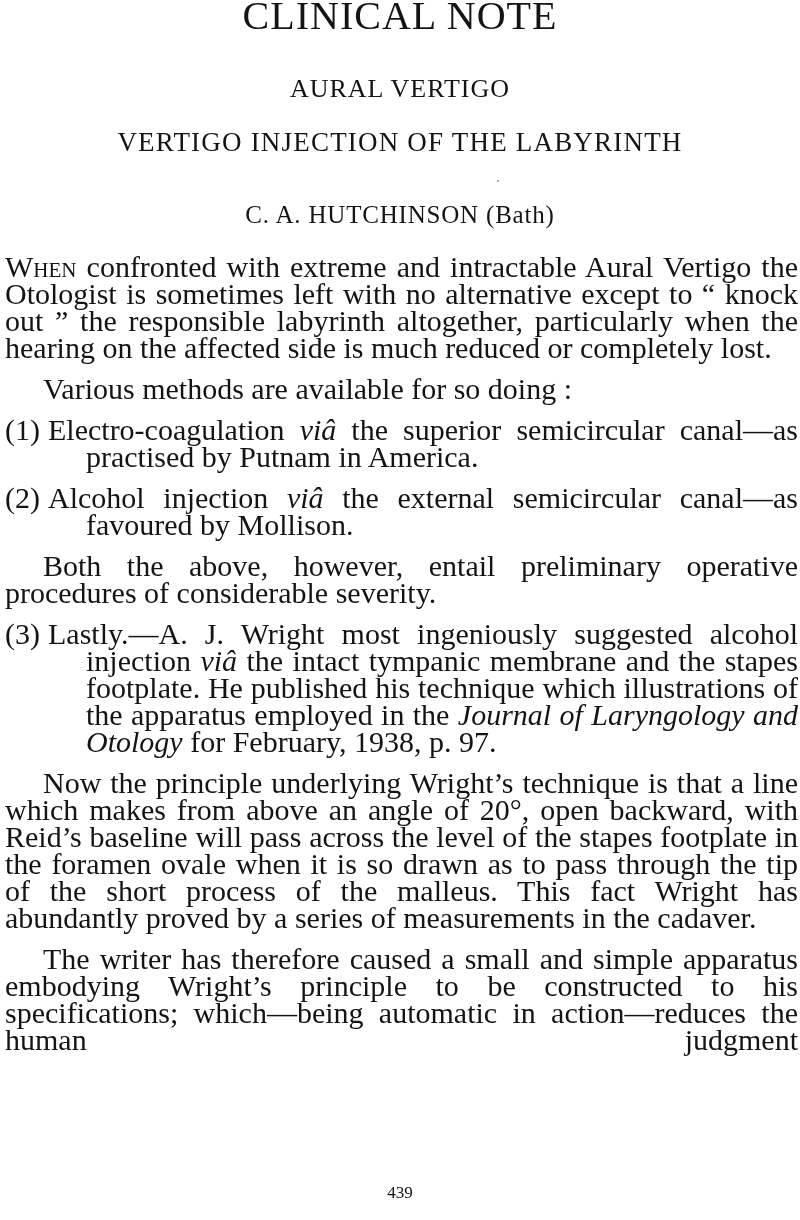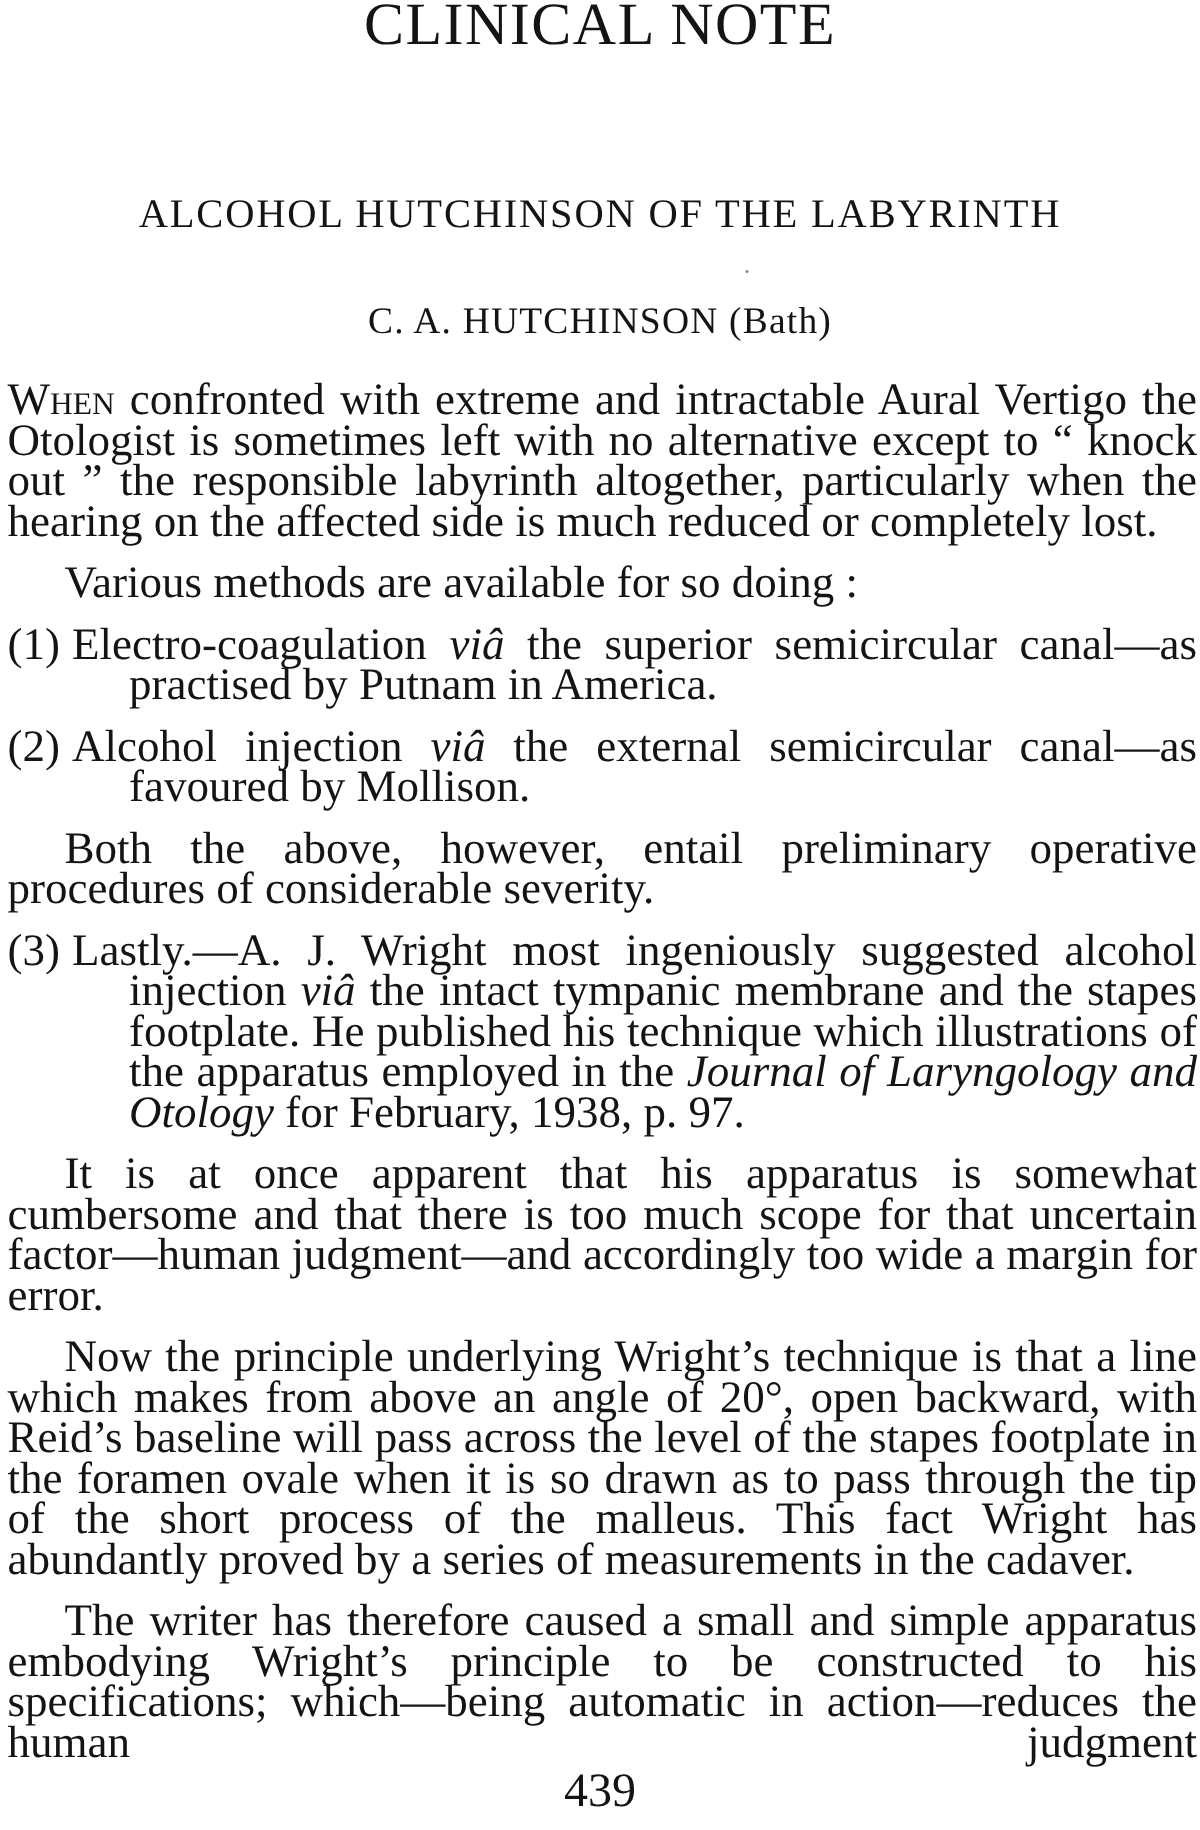--- a/index.html
+++ b/index.html
@@ -97,49 +97,49 @@
     }
     em {
       font-style: italic;
     }
     .page-number {
       position: absolute;
       left: 0;
       width: 800px;
       top: 1178px;
       text-align: center;
-      font-size: 32px;
+      font-size: 17px;
       line-height: 30px;
     }
   </style>
 </head>
 <body>
 
 <div class="page">
 
   <h1 class="title t-main">CLINICAL NOTE</h1>
-  <h2 class="title t-sub2">ALCOHOL HUTCHINSON OF THE LABYRINTH</h2>
+  <h2 class="title t-sub1">AURAL VERTIGO</h2>
+  <h2 class="title t-sub2">VERTIGO INJECTION OF THE LABYRINTH</h2>
   <div class="stray-dot"></div>
   <div class="title t-author">C. A. HUTCHINSON (Bath)</div>
 
   <div class="body">
 
     <p><span class="sc">When</span><span> confronted with extreme and intractable Aural Vertigo the Otologist is sometimes left with no alternative except to “ knock out ” the responsible labyrinth altogether, particularly when the hearing on the affected side is much reduced or completely lost.</span></p>
 
     <p class="indent gap">Various methods are available for so doing :</p>
 
     <p class="list-item gap"><span class="marker">(1)</span><span>Electro-coagulation </span><em>viâ</em><span> the superior semicircular canal—as practised by Putnam in America.</span></p>
 
     <p class="list-item gap"><span class="marker">(2)</span><span>Alcohol injection </span><em>viâ</em><span> the external semicircular canal—as favoured by Mollison.</span></p>
 
     <p class="indent gap">Both the above, however, entail preliminary operative procedures of considerable severity.</p>
 
     <p class="list-item gap"><span class="marker">(3)</span><span>Lastly.—A. J. Wright most ingeniously suggested alcohol injection </span><em>viâ</em><span> the intact tympanic membrane and the stapes footplate.  He published his technique which illustrations of the apparatus employed in the </span><em>Journal of Laryngology and Otology</em><span> for February, 1938, p. 97.</span></p>
 
-    <p class="indent gap">It is at once apparent that his apparatus is somewhat cumbersome and that there is too much scope for that uncertain factor—human judgment—and accordingly too wide a margin for error.</p>
 
     <p class="indent gap">Now the principle underlying Wright’s technique is that a line which makes from above an angle of 20°, open backward, with Reid’s baseline will pass across the level of the stapes footplate in the foramen ovale when it is so drawn as to pass through the tip of the short process of the malleus.  This fact Wright has abundantly proved by a series of measurements in the cadaver.</p>
 
     <p class="indent gap" style="text-align-last: justify;">The writer has therefore caused a small and simple apparatus embodying Wright’s principle to be constructed to his specifications; which—being automatic in action—reduces the human judgment</p>
 
   </div>
 
   <div class="page-number">439</div>
 
 </div>

